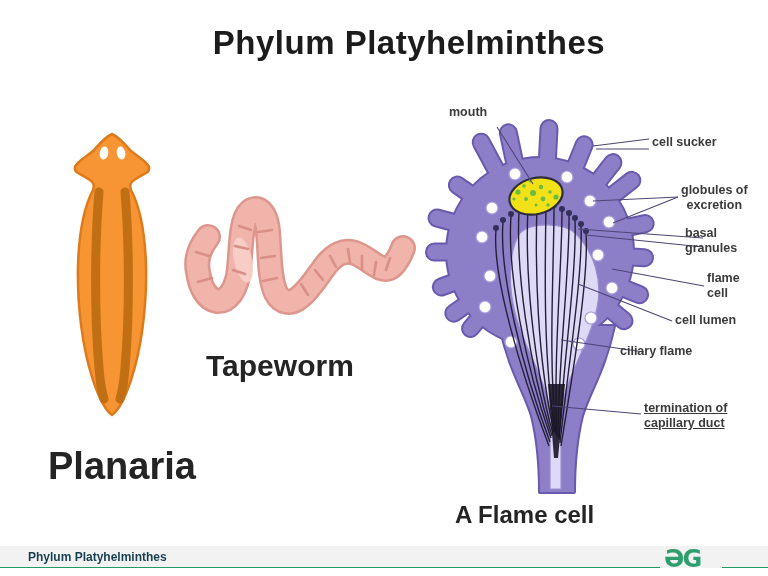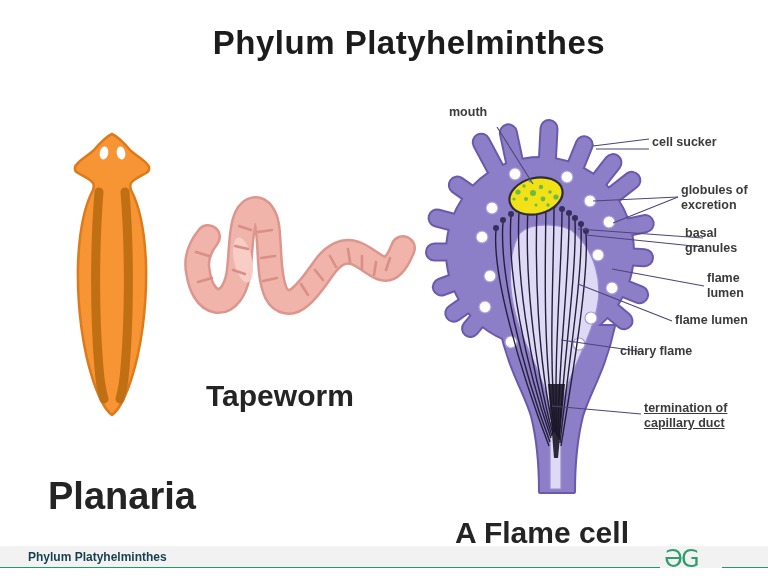--- a/index.html
+++ b/index.html
@@ -1,41 +1,41 @@
 <!DOCTYPE html>
 <html><head>
 <meta charset="utf-8">
 <style>
   html,body{margin:0;padding:0;background:#fff;}
   .canvas{position:relative;width:768px;height:568px;background:#ffffff;overflow:hidden;
           font-family:"Liberation Sans",sans-serif;}
   .page-title{position:absolute;left:50px;right:0;top:24px;text-align:center;
               font-size:33px;font-weight:700;color:#1c1c1c;letter-spacing:.5px;}
   .art{position:absolute;left:0;top:0;}
-  .specimen-label{position:absolute;font-weight:700;color:#242424;margin-top:30px;}
+  .specimen-label{position:absolute;font-weight:700;color:#242424;}
   .label-planaria{left:48px;top:445px;font-size:38px;}
   .label-tapeworm{left:206px;top:349px;font-size:30px;}
-  .label-flamecell{left:455px;top:486px;font-size:30px;}
+  .label-flamecell{left:455px;top:501px;font-size:24px;}
   .fc-label{position:absolute;font-size:12.5px;font-weight:700;color:#3b3b3b;
             line-height:1.18;white-space:pre-line;}
   .lbl-mouth{left:449px;top:105px;}
   .lbl-oral{left:652px;top:135px;}
-  .lbl-globules{left:681px;top:183px;}
+  .lbl-globules{left:681px;top:183px;text-align:center;}
   .lbl-basal{left:678px;top:226px;margin-left:7px;}
   .lbl-flame{left:707px;top:271px;}
   .lbl-lumen{left:675px;top:313px;}
   .lbl-ciliary{left:620px;top:344px;}
   .lbl-termination{left:644px;top:401px;text-decoration:underline;}
   .footer{position:absolute;left:0;top:546px;width:768px;height:30px;background:#f2f2f3;}
   .footer-title{position:absolute;left:28px;top:4px;font-size:12px;font-weight:700;color:#173f50;}
   .footer-line{position:absolute;top:21px;height:2.5px;background:#1f9b66;}
   .footer-line.left{left:0;width:660px;}
   .footer-line.right{left:722px;width:46px;}
   .footer-logo{position:absolute;left:664px;top:-1px;font-family:"DejaVu Sans",sans-serif;
-               font-size:24px;font-weight:400;color:#2f9e6e;letter-spacing:-2px;text-align:center;}
+               font-size:24px;font-weight:700;color:#2f9e6e;letter-spacing:-2px;text-align:center;}
 </style>
 </head>
 <body>
 
 <div class="canvas">
 
   <div class="page-title">Phylum Platyhelminthes</div>
 
   <svg class="art" width="768" height="576" viewBox="0 0 768 576">
 
@@ -200,22 +200,22 @@
     </g>
   </svg>
 
   <div class="fc-label lbl-mouth">mouth</div>
   <div class="fc-label lbl-oral">cell sucker</div>
   <div class="fc-label lbl-globules">globules of
 excretion</div>
   <div class="fc-label lbl-basal">basal
 granules</div>
   <div class="fc-label lbl-flame">flame
-lumen</div>
-  <div class="fc-label lbl-lumen">flame lumen</div>
+cell</div>
+  <div class="fc-label lbl-lumen">cell lumen</div>
   <div class="fc-label lbl-ciliary">ciliary flame</div>
   <div class="fc-label lbl-termination">termination of
 capillary duct</div>
 
   <div class="specimen-label label-planaria">Planaria</div>
   <div class="specimen-label label-tapeworm">Tapeworm</div>
   <div class="specimen-label label-flamecell">A Flame cell</div>
 
   <div class="footer">
     <div class="footer-title">Phylum Platyhelminthes</div>

